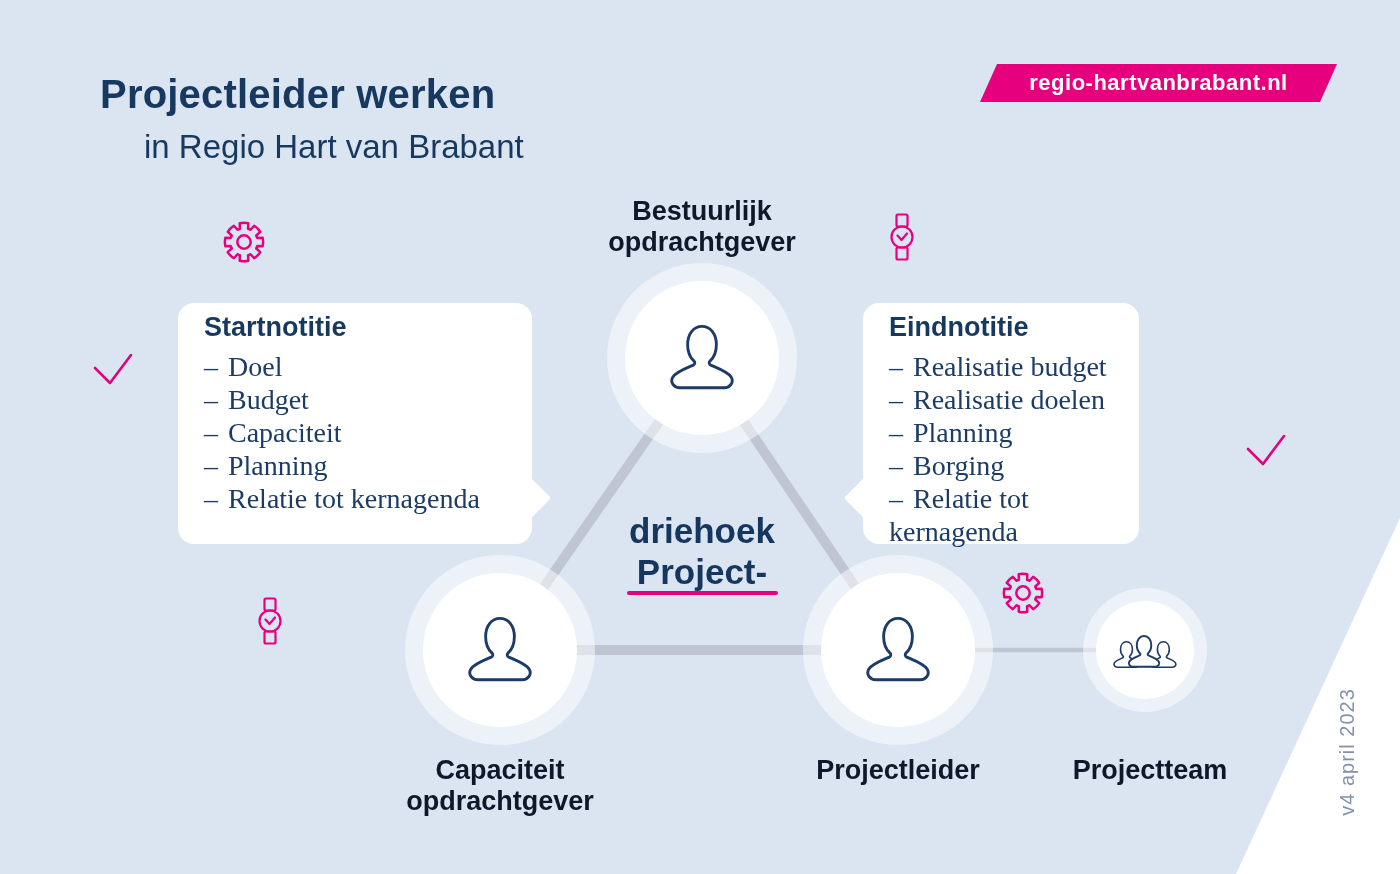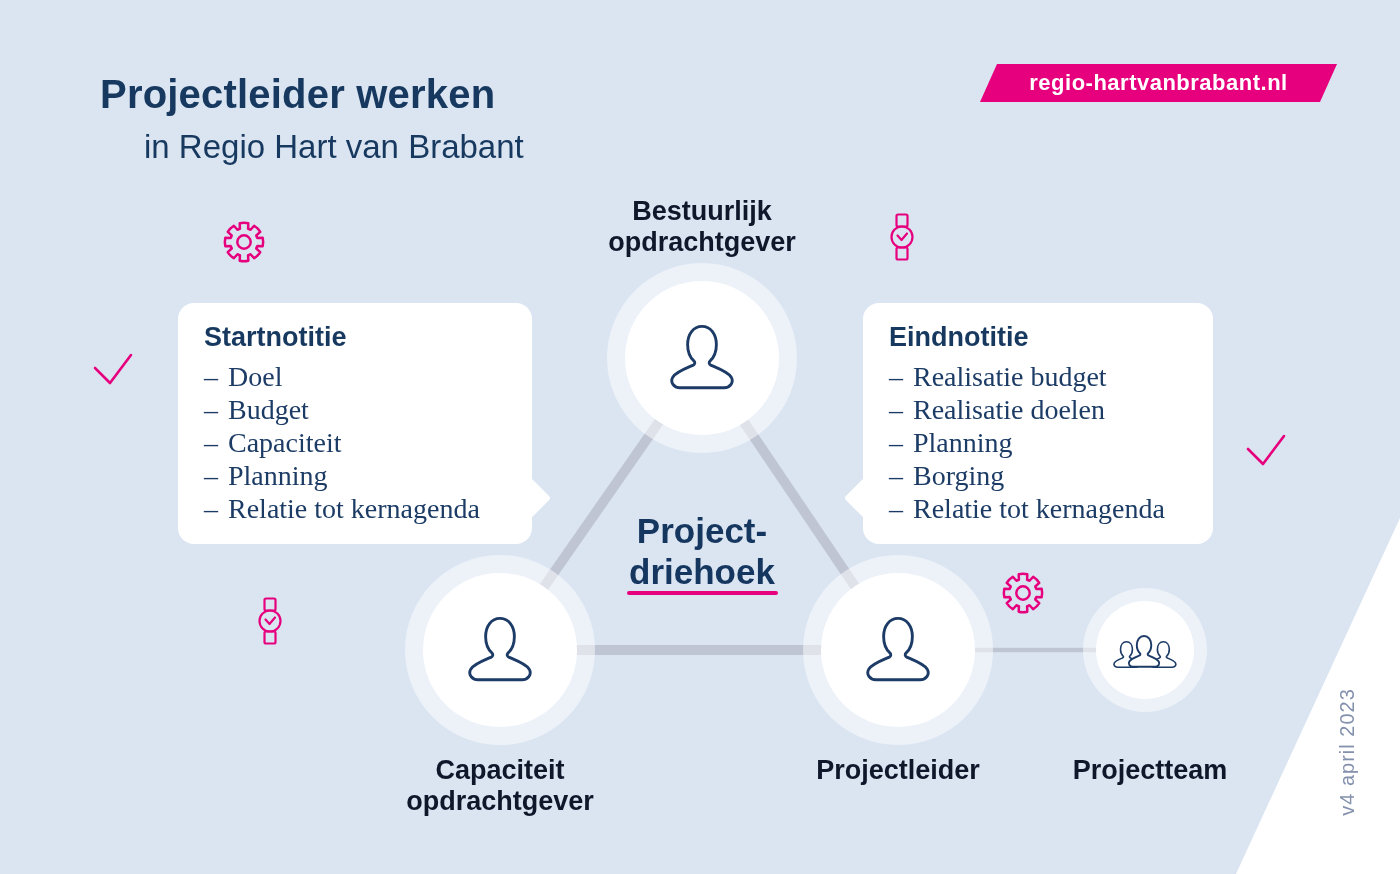--- a/index.html
+++ b/index.html
@@ -65,29 +65,29 @@
     position:absolute; z-index:2; left:552px; top:510px; width:300px;
     text-align:center; font-size:35px; font-weight:bold; line-height:41px; color:#15365f;
   }
   .center-underline {
     position:absolute; z-index:2; left:627px; top:591px; width:151px; height:4px;
     background:#e6007e; border-radius:2px;
   }
   
   .callout {
     position:absolute; z-index:3; background:#ffffff; border-radius:16px;
-    width:354px; height:241px; padding:19px 10px 0 26px;
+    width:354px; height:241px; padding:9px 10px 0 26px;
   }
   .callout::after {
     content:""; position:absolute; width:30px; height:30px; top:180px;
     background:#ffffff; transform:rotate(45deg); border-radius:3px;
   }
   .callout-start { left:178px; top:303px; }
   .callout-start::after { right:-13px; }
-  .callout-eind  { left:863px; top:303px; width:350px; }
+  .callout-eind  { left:863px; top:303px; width:276px; }
   .callout-eind::after  { left:-13px; }
   .callout h3 { font-size:27px; font-weight:bold; color:#17395f; margin-bottom:7px; }
   .callout ul {
     list-style:none; font-family:"Liberation Serif", serif;
     font-size:28px; line-height:33px; color:#1c3c66;
   }
   .callout li .dash { margin-right:10px; }
   
   .pink-icon { position:absolute; z-index:2; color:#e6007e; }
   .gear-1  { left:221px; top:219px; }
@@ -182,22 +182,22 @@
     <div>opdrachtgever</div>
   </div>
   <div class="nodelabel lbl-bl">
     <div>Capaciteit</div>
     <div>opdrachtgever</div>
   </div>
   <div class="nodelabel lbl-br">Projectleider</div>
   <div class="nodelabel lbl-team">Projectteam</div>
 
   <div class="centerlabel">
+    <div>driehoek</div>
     <div>Project-</div>
-    <div>driehoek</div>
   </div>
   <div class="center-underline"></div>
 
   <div class="callout callout-start">
     <h3>Startnotitie</h3>
     <ul>
       <li><span class="dash">–</span><span>Doel</span></li>
       <li><span class="dash">–</span><span>Budget</span></li>
       <li><span class="dash">–</span><span>Capaciteit</span></li>
       <li><span class="dash">–</span><span>Planning</span></li>

